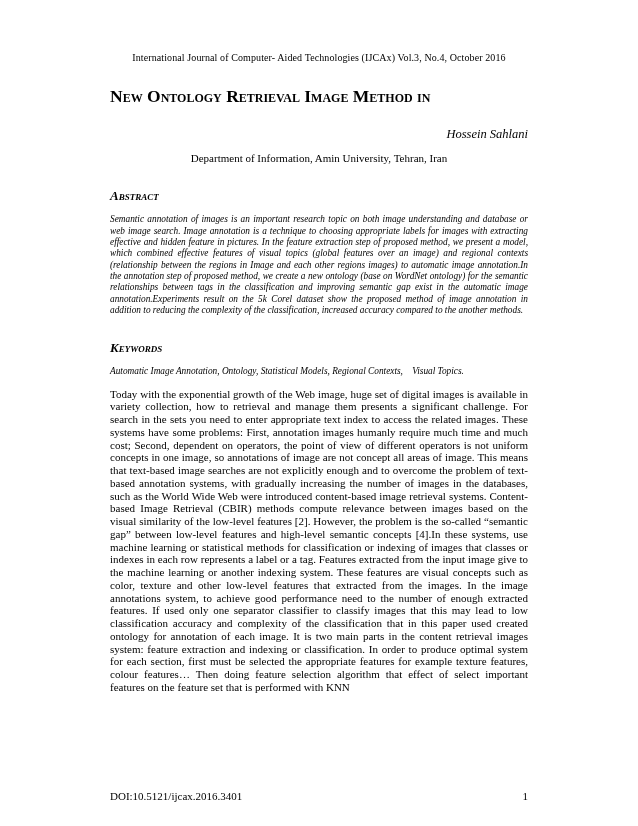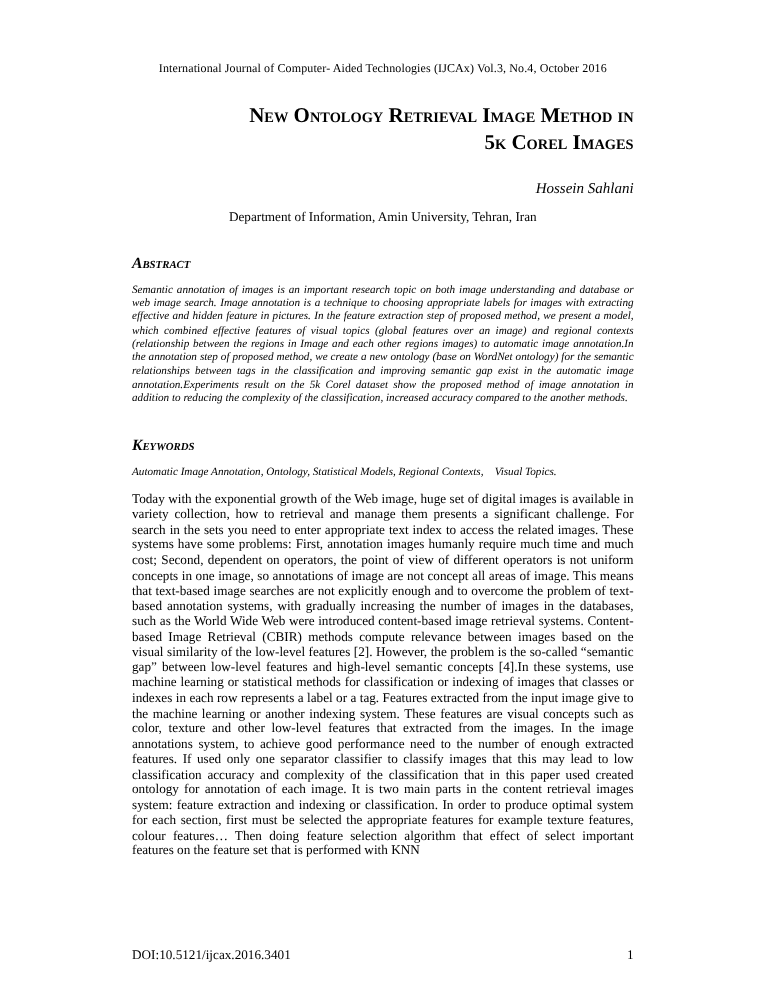--- a/index.html
+++ b/index.html
@@ -17,21 +17,21 @@
     flex-direction: column;
     overflow: hidden;
   }
   .journal-header {
     font-size: 10px;
     text-align: center;
     letter-spacing: 0.1px;
   }
   .paper-title {
     margin-top: 22px;
-    text-align: right;
+    text-align: left;
     font-weight: bold;
     font-variant: small-caps;
     font-size: 17.5px;
     line-height: 1.28;
   }
   .paper-title .title-line { display: block; }
   .author {
     margin-top: 20px;
     text-align: right;
     font-size: 12.5px;
@@ -94,21 +94,20 @@
 </style>
 </head>
 <body>
 
 <div class="page">
 
   <div class="journal-header">International Journal of Computer- Aided Technologies (IJCAx) Vol.3, No.4, October 2016</div>
 
   <h1 class="paper-title">
     <span class="title-line">New Ontology Retrieval Image Method in</span>
-    <span class="title-line">5k Corel Images</span>
   </h1>
 
   <div class="author">Hossein Sahlani</div>
 
   <div class="affiliation">Department of Information, Amin University, Tehran, Iran</div>
 
   <h2 class="sc-heading italic-heading h-abstract">Abstract</h2>
 
   <p class="abstract-text">Semantic annotation of images is an important research topic on both image understanding and database or web image search. Image annotation is a technique to choosing appropriate labels for images with extracting effective and hidden feature in pictures. In the feature extraction step of proposed method, we present a model, which combined effective features of visual topics (global features over an image) and regional contexts (relationship between the regions in Image and each other regions images) to automatic image annotation.In the annotation step of proposed method, we create a new ontology (base on WordNet ontology) for the semantic relationships between tags in the classification and improving semantic gap exist in the automatic image annotation.Experiments result on the 5k Corel dataset show the proposed method of image annotation in addition to reducing the complexity of the classification, increased accuracy compared to the another methods.</p>
 

